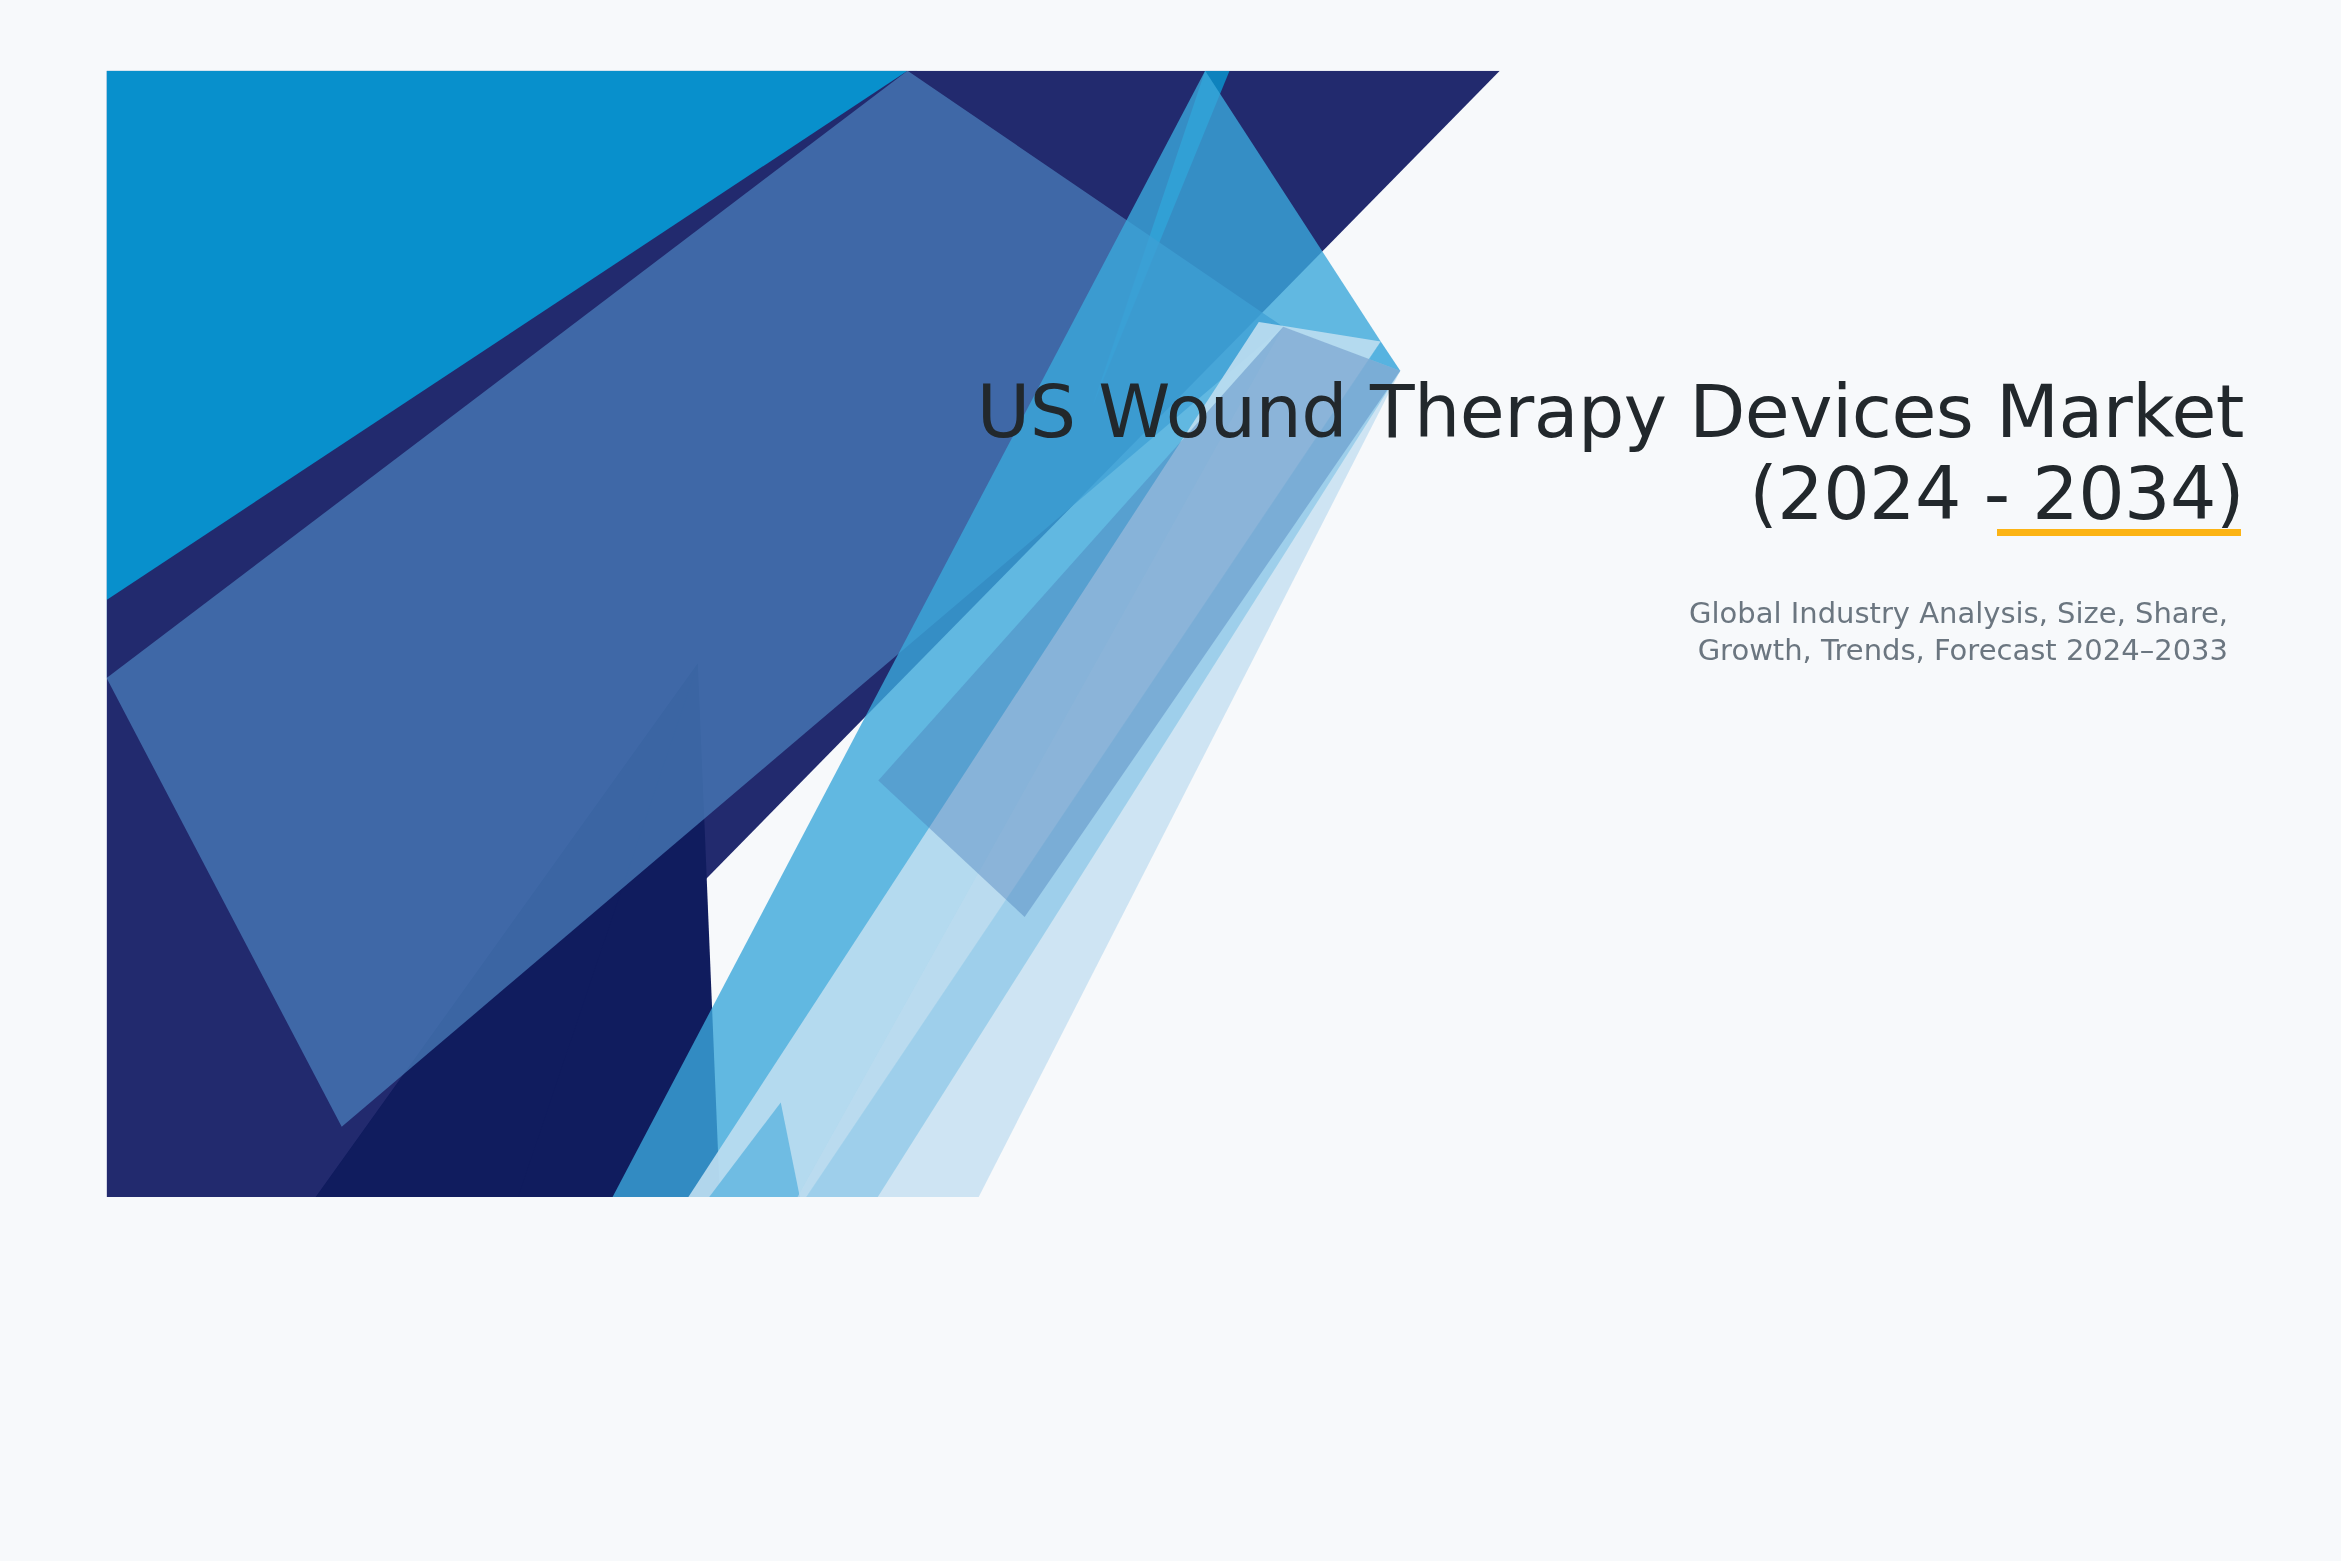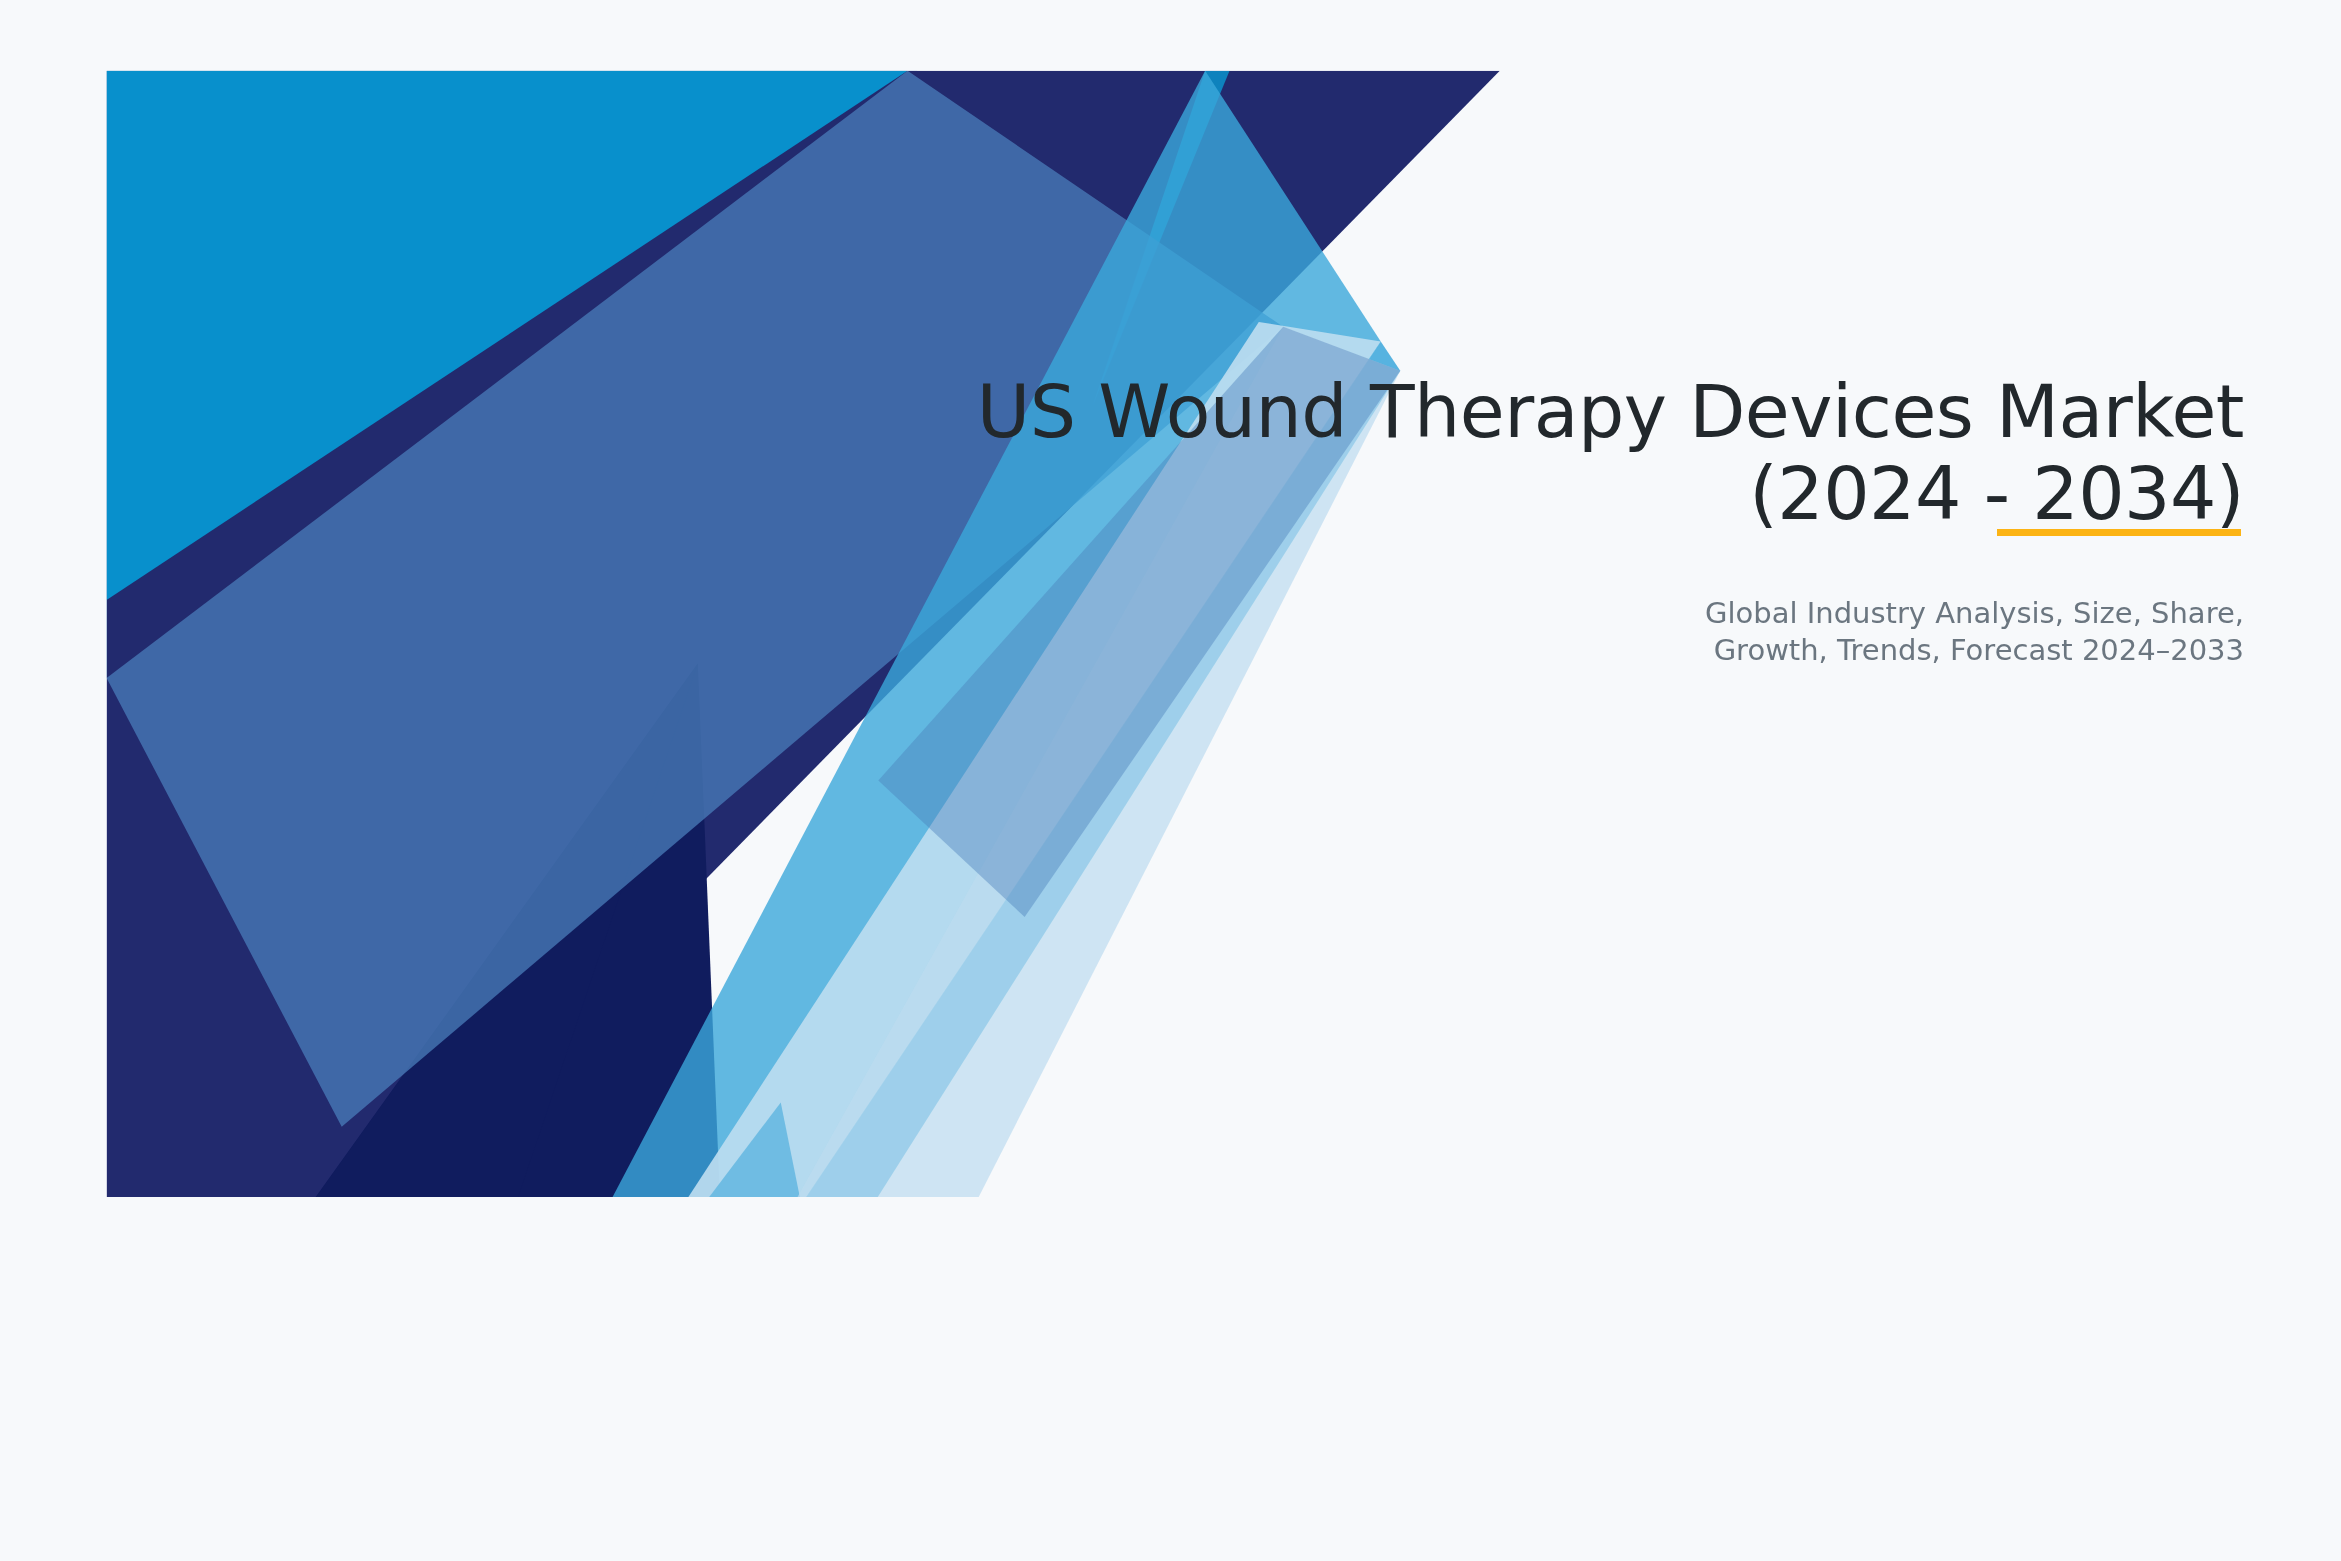--- a/index.html
+++ b/index.html
@@ -51,21 +51,21 @@
     position: absolute;
     right: 101px;
     top: 529px;
     width: 244px;
     height: 7.3px;
     background: #fcb415;
     z-index: 4;
   }
 
   #cover-subtitle {
-    margin: 0;
+    margin: 16px;
     margin-top: 60px;
     font-size: 29px;
     line-height: 1.30;
     font-weight: 400;
     color: #6b7680;
     text-align: right;
     position: relative;
     z-index: 3;
   }
 </style>

